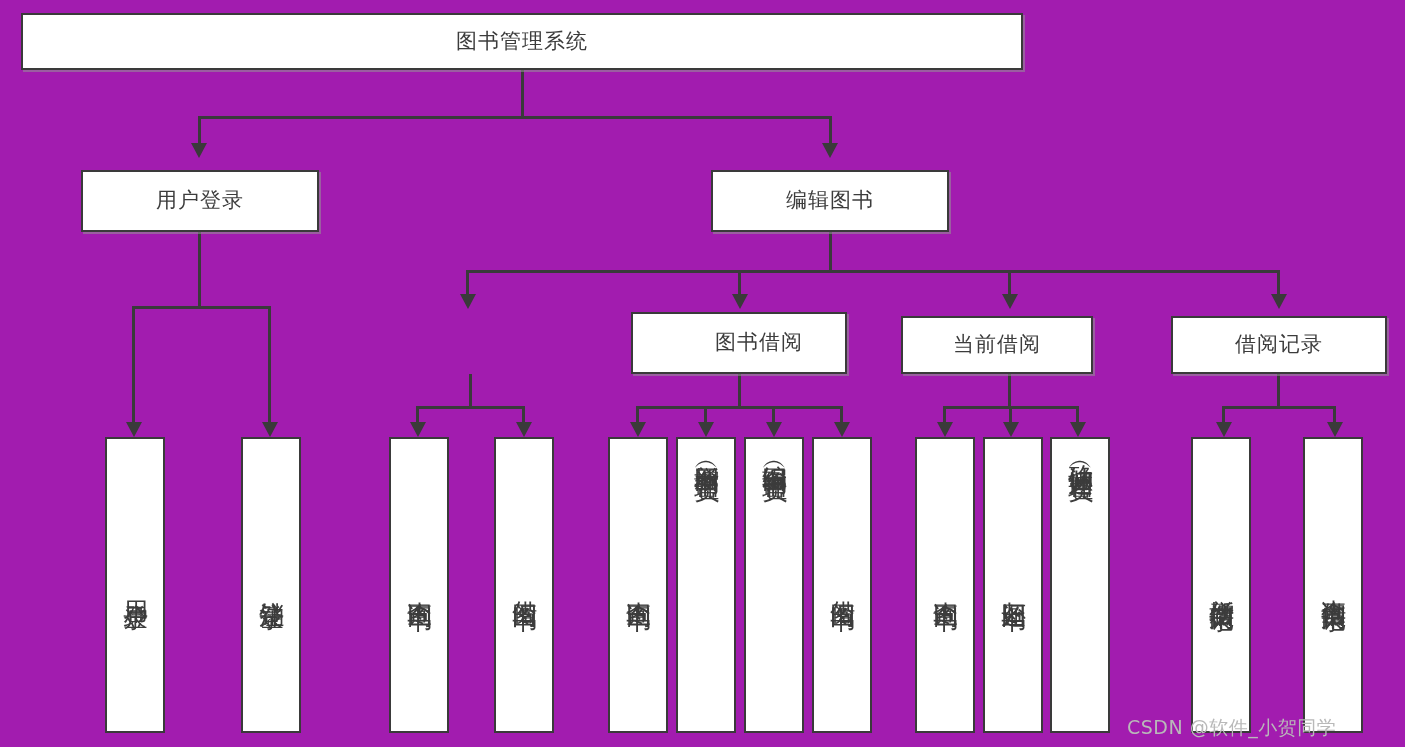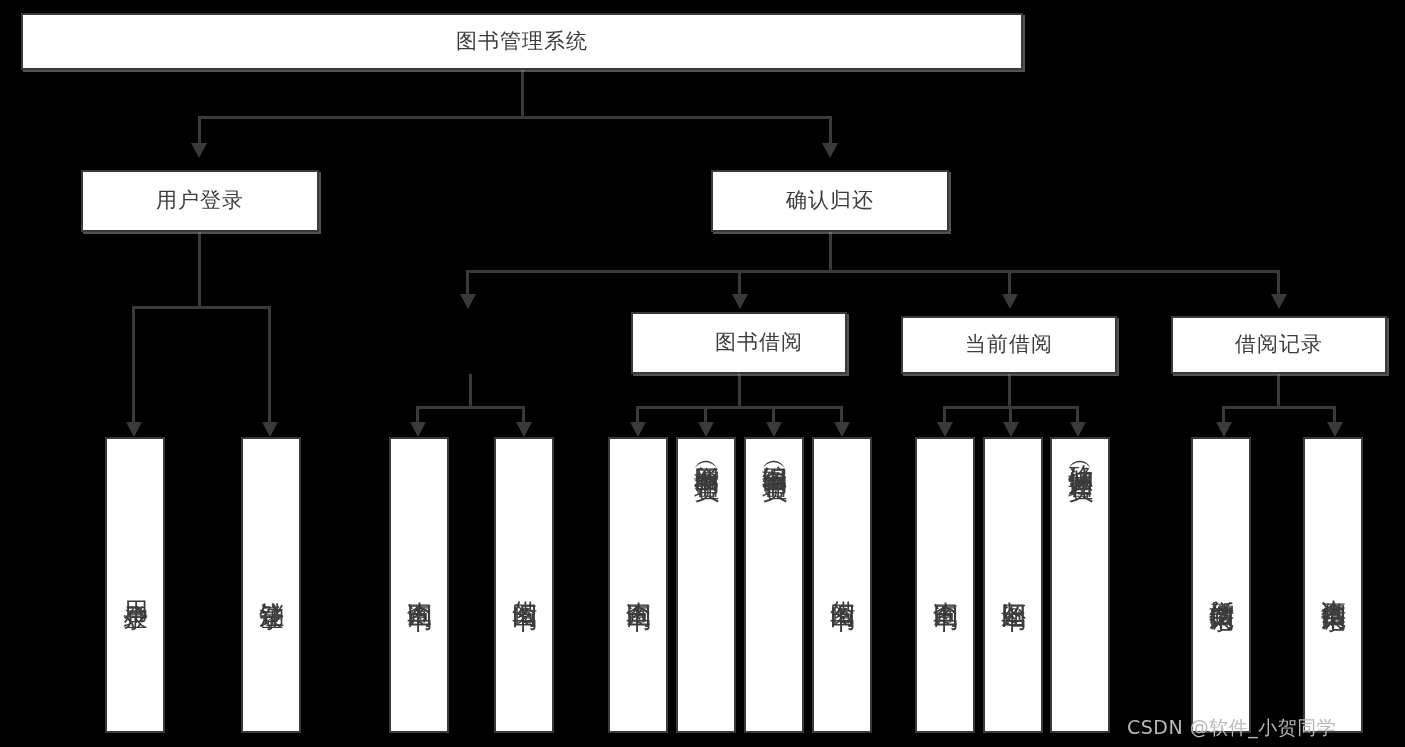--- a/index.html
+++ b/index.html
@@ -8,21 +8,21 @@
     padding: 0;
     background: #ffffff;
   }
   body {
     font-family: "DejaVu Sans", "Liberation Sans", sans-serif;
   }
   #canvas {
     position: relative;
     width: 1405px;
     height: 747px;
-    background: #000000;
+    background: #a21caf;
     overflow: hidden;
   }
   
   .node {
     position: absolute;
     box-sizing: border-box;
     background: #ffffff;
     border: 2px solid #3a3a3a;
     display: flex;
     align-items: center;
@@ -113,21 +113,21 @@
 
   <div class="seg v" style="left:198px; top:116px; width:3px; height:30px;"></div>
   <div class="arrow" style="left:191px; top:143px;"></div>
   <div class="seg v" style="left:829px; top:116px; width:3px; height:30px;"></div>
   <div class="arrow" style="left:822px; top:143px;"></div>
 
   <div class="node shadowed" style="left:81px; top:170px; width:238px; height:62px;">
     <span class="label">用户登录</span>
   </div>
   <div class="node shadowed" style="left:711px; top:170px; width:238px; height:62px;">
-    <span class="label">确认归还</span>
+    <span class="label">编辑图书</span>
   </div>
 
   <div class="seg v" style="left:198px; top:232px; width:3px; height:76px;"></div>
   <div class="seg h" style="left:132px; top:306px; width:136px; height:3px;"></div>
   <div class="seg v" style="left:132px; top:306px; width:3px; height:122px;"></div>
   <div class="arrow" style="left:126px; top:422px;"></div>
   <div class="seg v" style="left:268px; top:306px; width:3px; height:122px;"></div>
   <div class="arrow" style="left:262px; top:422px;"></div>
 
   <div class="seg v" style="left:829px; top:232px; width:3px; height:40px;"></div>
@@ -137,21 +137,21 @@
   <div class="seg v" style="left:738px; top:270px; width:3px; height:27px;"></div>
   <div class="arrow" style="left:732px; top:294px;"></div>
   <div class="seg v" style="left:1008px; top:270px; width:3px; height:27px;"></div>
   <div class="arrow" style="left:1002px; top:294px;"></div>
   <div class="seg v" style="left:1277px; top:270px; width:3px; height:27px;"></div>
   <div class="arrow" style="left:1271px; top:294px;"></div>
 
   <div class="node shadowed" style="left:631px; top:312px; width:216px; height:62px;padding-left:40px;">
     <span class="label">图书借阅</span>
   </div>
-  <div class="node shadowed" style="left:901px; top:316px; width:216px; height:58px;">
+  <div class="node shadowed" style="left:901px; top:316px; width:192px; height:58px;">
     <span class="label">当前借阅</span>
   </div>
   <div class="node shadowed" style="left:1171px; top:316px; width:216px; height:58px;">
     <span class="label">借阅记录</span>
   </div>
 
   <div class="seg v" style="left:469px; top:374px; width:3px; height:34px;"></div>
   <div class="seg h" style="left:416px; top:406px; width:109px; height:3px;"></div>
   <div class="seg v" style="left:416px; top:406px; width:3px; height:22px;"></div>
   <div class="arrow" style="left:410px; top:422px;"></div>

